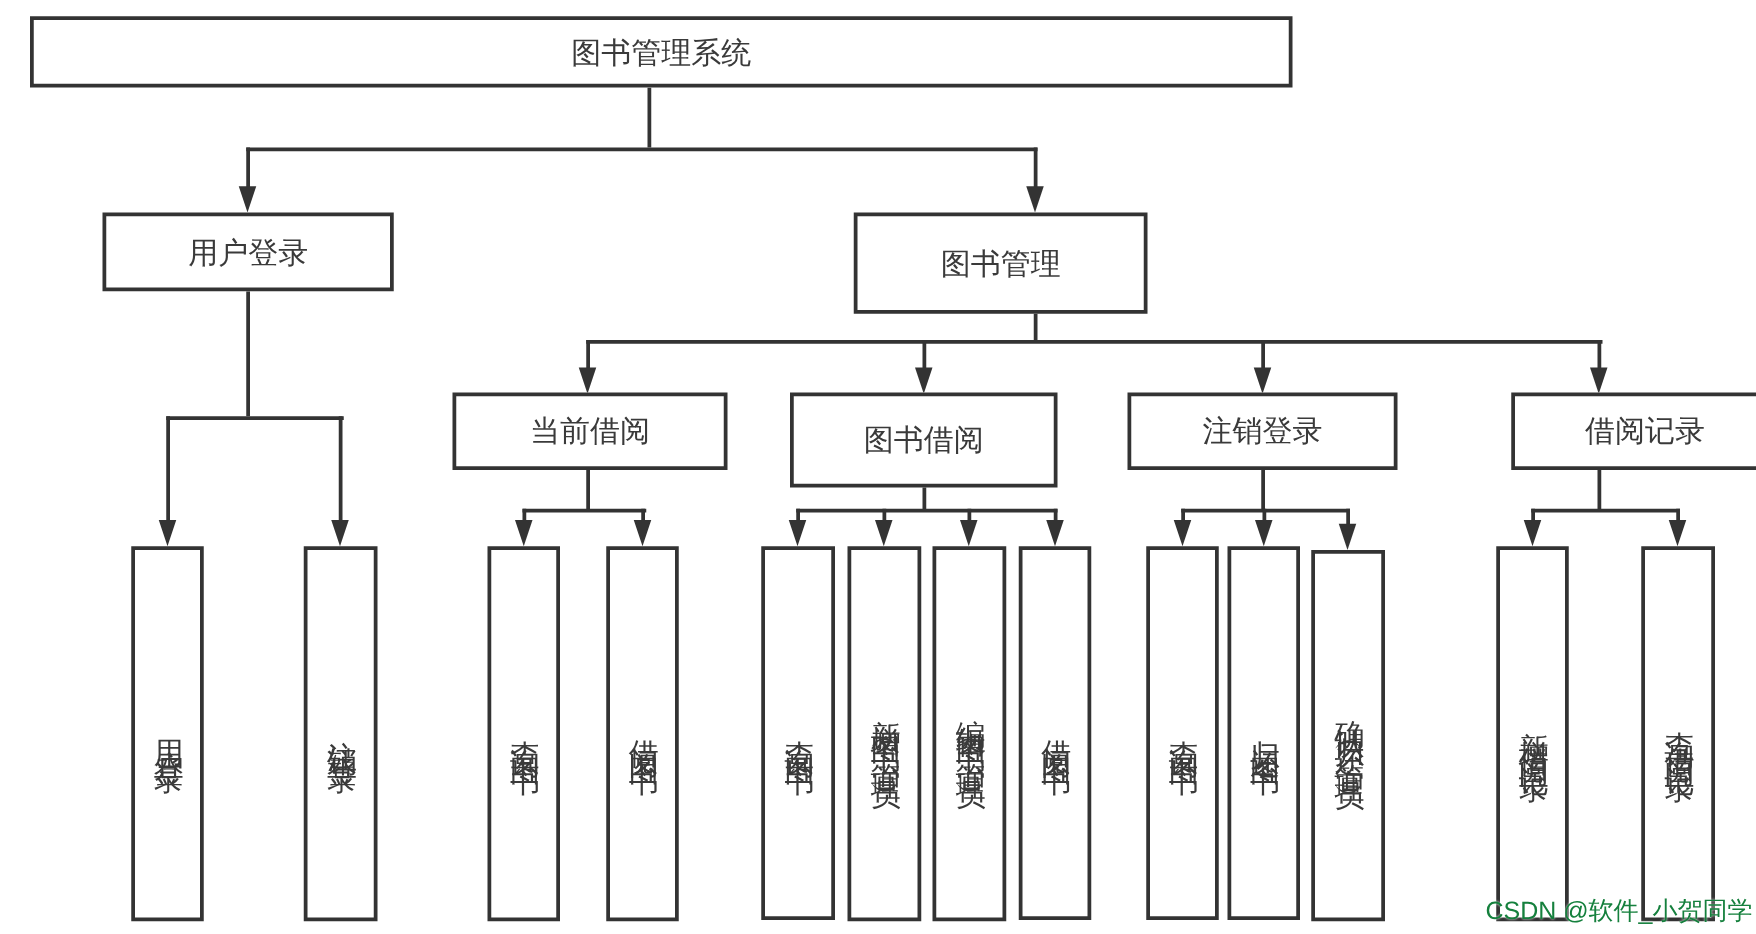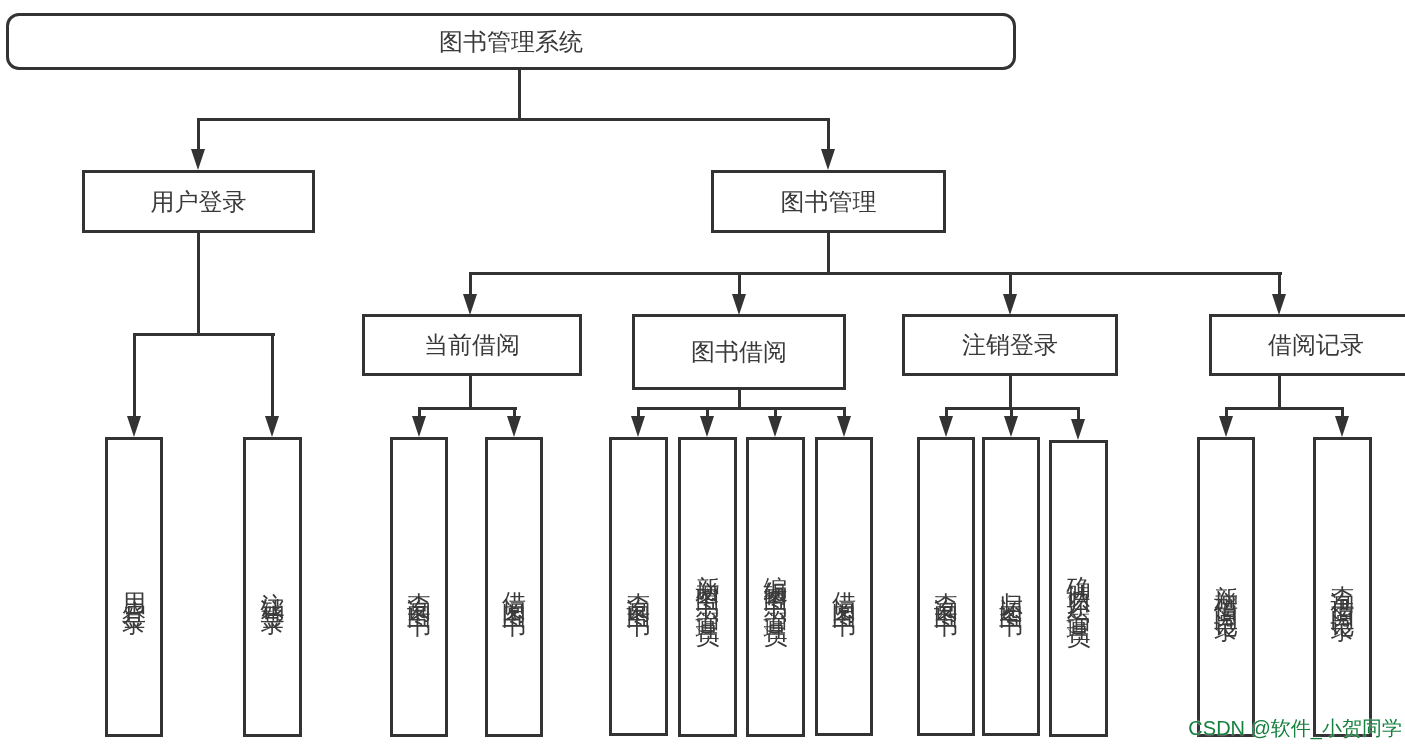--- a/index.html
+++ b/index.html
@@ -29,31 +29,31 @@
   .watermark{
     position:absolute;right:3px;bottom:5px;z-index:5;
     font-size:20px;color:#15803d;text-shadow:0 0 2px #ffffff;white-space:nowrap;
   }
 </style>
 </head>
 <body>
 
 <div id="canvas">
 
-  <div class="hbox" style="left:6px;top:13px;width:1010px;height:57px;border-radius:13px;">图书管理系统</div>
+  <div class="hbox" style="left:24px;top:13px;width:1010px;height:57px;">图书管理系统</div>
 
   <div class="vl" style="left:518px;top:70px;height:48px;"></div>
   <div class="hl" style="left:197px;top:118px;width:633px;"></div>
   <div class="vl" style="left:197px;top:118px;height:33px;"></div>
   <div class="ah" style="left:191px;top:149px;"></div>
   <div class="vl" style="left:827px;top:118px;height:33px;"></div>
   <div class="ah" style="left:821px;top:149px;"></div>
 
   <div class="hbox" style="left:82px;top:170px;width:233px;height:63px;">用户登录</div>
-  <div class="hbox" style="left:711px;top:170px;width:235px;height:63px;">图书管理</div>
+  <div class="hbox" style="left:683px;top:170px;width:235px;height:81px;">图书管理</div>
 
   <div class="vl" style="left:197px;top:233px;height:100px;"></div>
   <div class="hl" style="left:133px;top:333px;width:142px;"></div>
   <div class="vl" style="left:133px;top:333px;height:83px;"></div>
   <div class="ah" style="left:127px;top:416px;"></div>
   <div class="vl" style="left:271px;top:333px;height:83px;"></div>
   <div class="ah" style="left:265px;top:416px;"></div>
 
   <div class="vl" style="left:827px;top:233px;height:41px;"></div>
   <div class="hl" style="left:469px;top:272px;width:813px;"></div>

